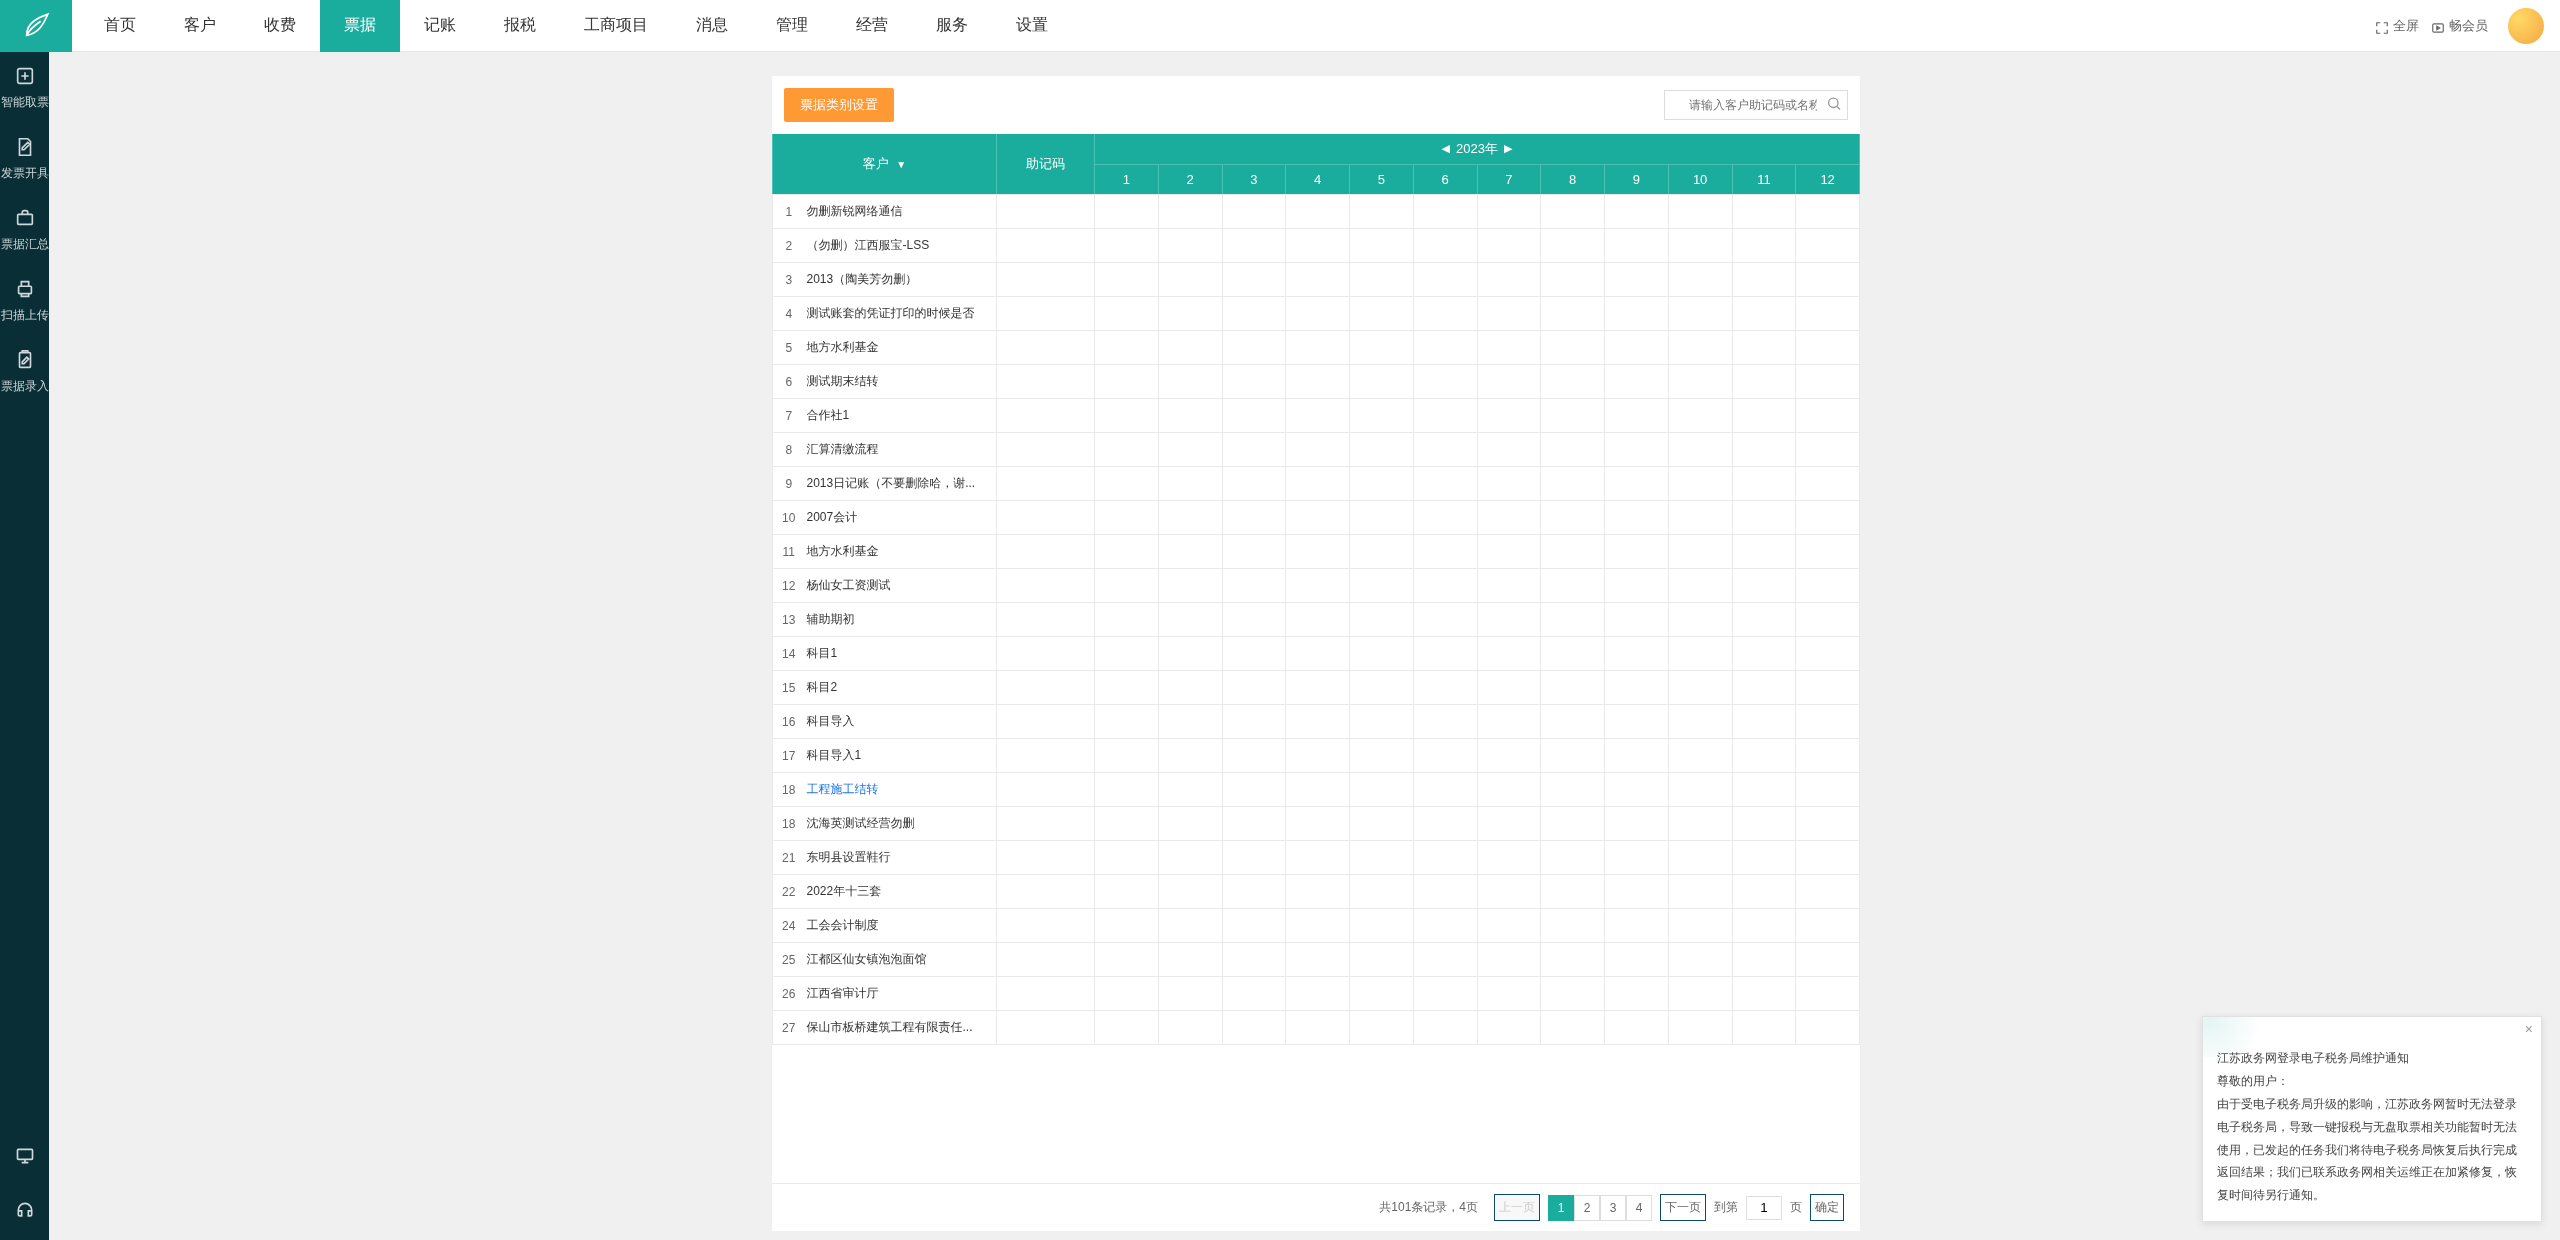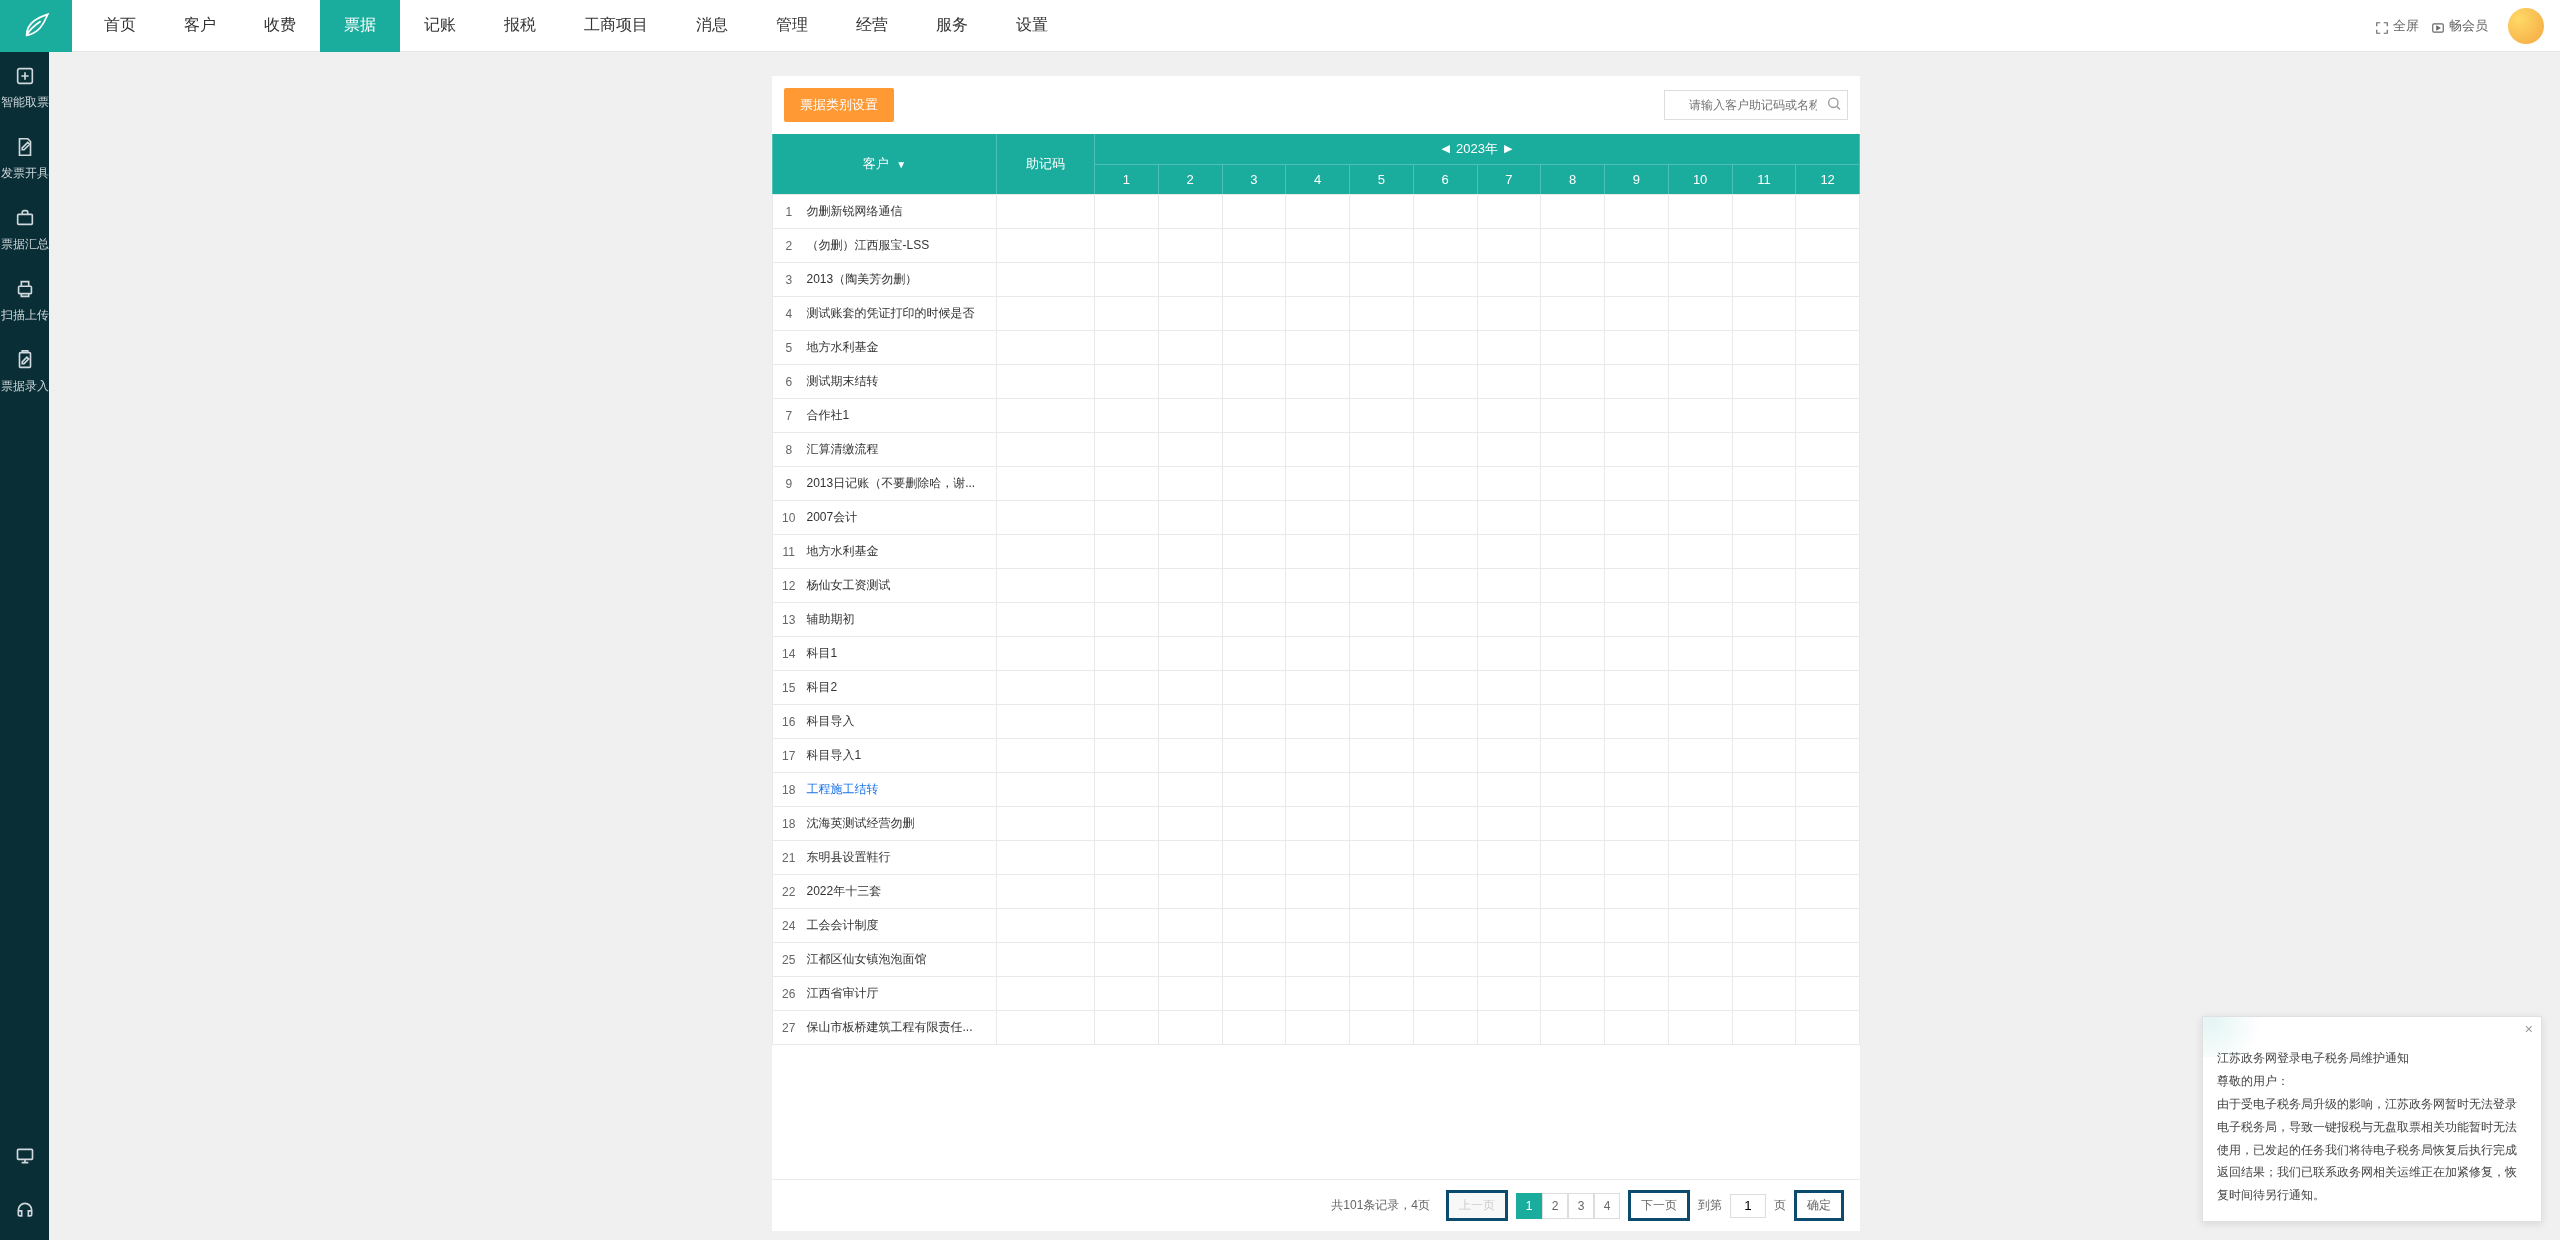--- a/index.html
+++ b/index.html
@@ -44,21 +44,21 @@
 tbody td.name { width: 192px; border-left: none; padding-left: 2px; }
 .link-text { color: #1a73e8; cursor: pointer; }
 
 .table-scroll { position: absolute; top: 60px; left: 0; right: 0; bottom: 0; overflow-y: auto; }
 .table-scroll::-webkit-scrollbar { width: 10px; }
 .table-scroll::-webkit-scrollbar-thumb { background: #c0c0c0; border-radius: 5px; }
 .table-scroll::-webkit-scrollbar-track { background: #f0f0f0; }
 
 .pager { border-top: 1px solid #e9e9e9; padding: 10px 16px; display: flex; align-items: center; justify-content: flex-end; gap: 8px; font-size: 12px; color: #666; }
 .pager-info { margin-right: 8px; }
-.pager-btn { padding: 4px 10px; border: 3px solid #0c4a6e; cursor: pointer; background: #fff; color: #666; }
+.pager-btn { padding: 4px 4px; border: 1px solid #0c4a6e; cursor: pointer; background: #fff; color: #666; }
 .pager-btn.disabled { color: #ccc; cursor: not-allowed; background: #f8f8f8; }
 .pager-num { width: 26px; height: 26px; display: inline-flex; align-items: center; justify-content: center; border: 1px solid #ddd; cursor: pointer; background: #fff; }
 .pager-num.active { background: #1aac9c; color: #fff; border-color: #1aac9c; }
 .pager-input { width: 36px; height: 24px; border: 1px solid #ddd; text-align: center; }
 
 .notice { position: absolute; right: 18px; bottom: 18px; width: 340px; background: #fff; border: 1px solid #e0e0e0; box-shadow: 0 2px 8px rgba(0,0,0,0.1); z-index: 100; }
 .notice-head { display: flex; justify-content: flex-end; padding: 4px 8px; }
 .notice-close { cursor: pointer; color: #999; font-size: 14px; }
 .notice-body { padding: 6px 14px 14px 14px; font-size: 12px; line-height: 1.9; color: #444; }
 .notice-deco { position: absolute; top: 0; left: 0; width: 70px; height: 40px; background: radial-gradient(circle at 10% 10%, rgba(26,172,156,0.12), transparent 70%); pointer-events: none; }

